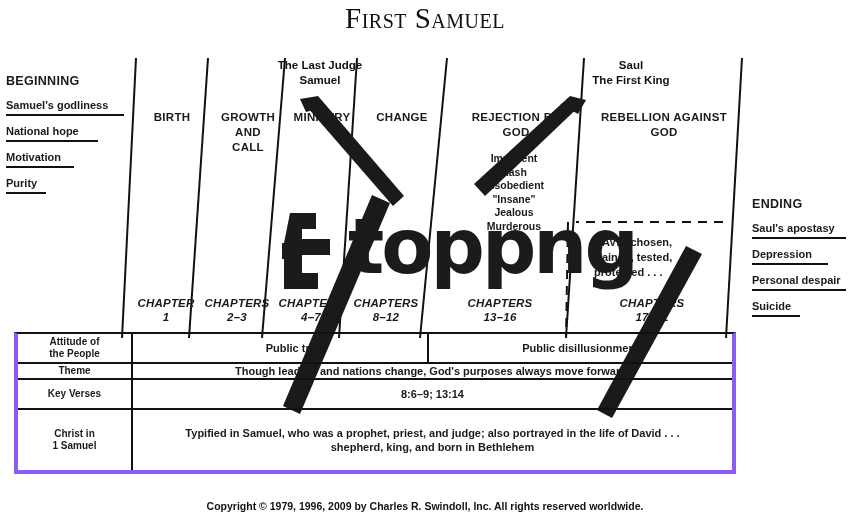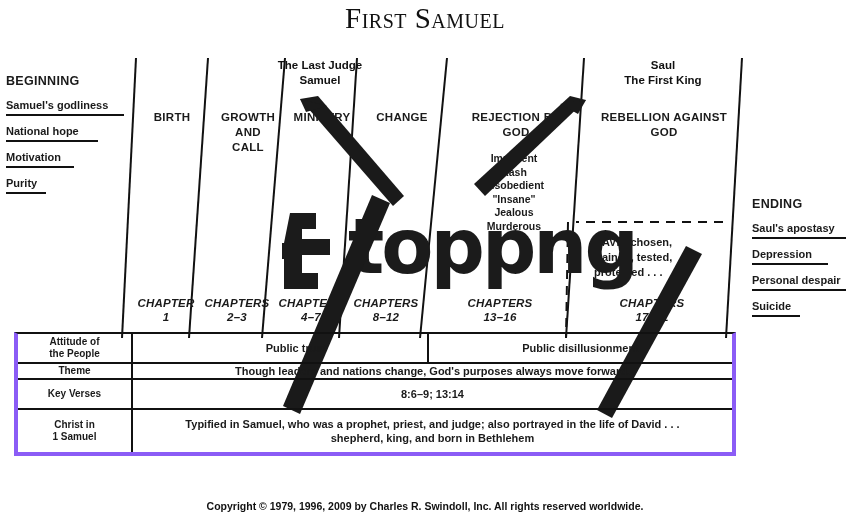--- a/index.html
+++ b/index.html
@@ -128,21 +128,21 @@
     display: flex;
     align-items: center;
     justify-content: center;
     line-height: 14px;
     padding: 3px 4px;
   }
   .tcell.split-left { border-right: 2px solid #111; }
   .row-attitude { height: 30px; }
   .row-theme { height: 16px; }
   .row-verses { height: 30px; }
-  .row-christ { height: 42px; border-radius: 18px; }
+  .row-christ { height: 60px; border-radius: 18px; }
 
   
   #copyright {
     left: 0; top: 500px; width: 850px;
     text-align: center;
     font-size: 10.5px;
     font-weight: bold;
     color: #111;
   }
 
@@ -174,21 +174,21 @@
 
 <div id="chart-root">
 
   <div class="abs" id="doc-title">First Samuel</div>
 
   <div class="abs section-head" style="left:215px; top:58px; width:210px;">
     <div>The Last Judge</div>
     <div>Samuel</div>
   </div>
 
-  <div class="abs section-head" style="left:548px; top:58px; width:230px;">
+  <div class="abs section-head" style="left:516px; top:58px; width:230px;">
     <div>Saul</div>
     <div>The First King</div>
   </div>
 
   <div class="abs" style="left:6px; top:74px;">
     <div class="side-title">BEGINNING</div>
     <div class="side-item" style="margin-top:11px;">Samuel's godliness</div>
     <div class="side-rule" style="width:118px; margin-top:3px;"></div>
     <div class="side-item" style="margin-top:9px;">National hope</div>
     <div class="side-rule" style="width:92px; margin-top:3px;"></div>

